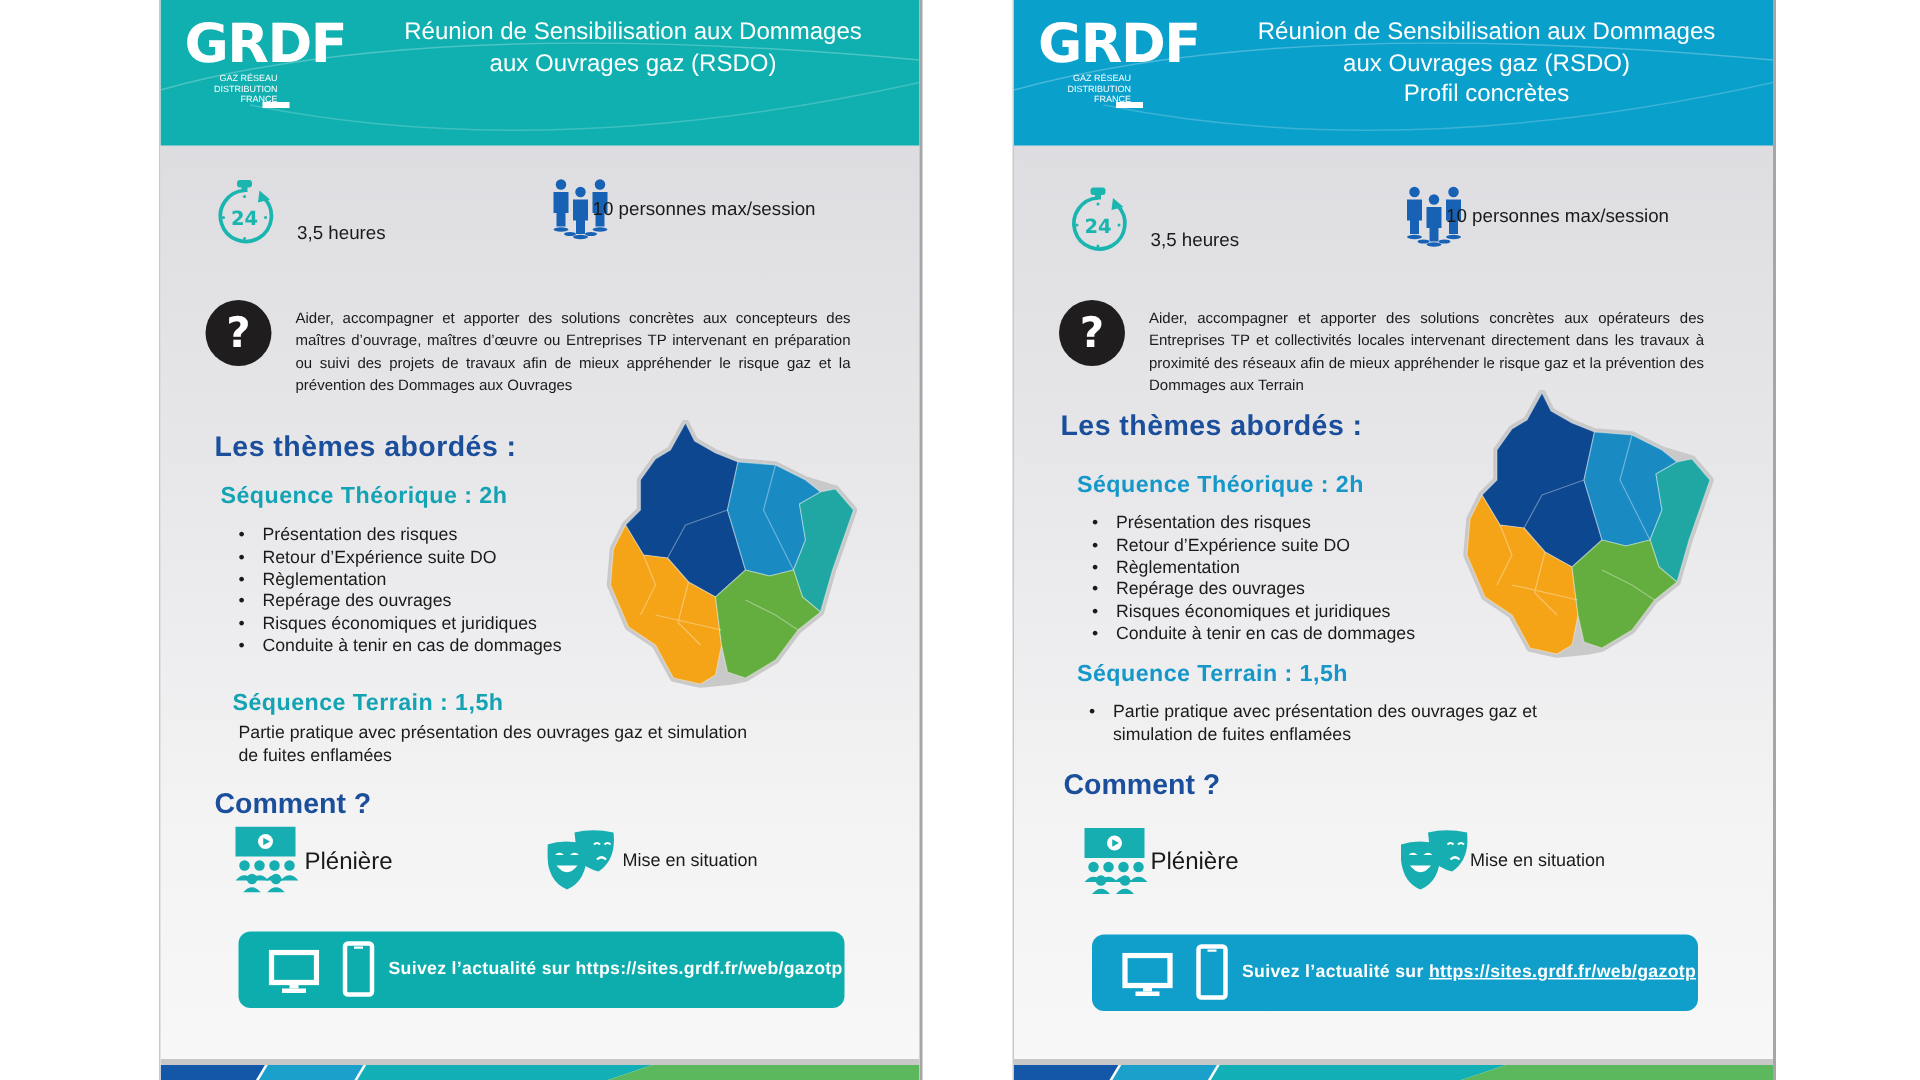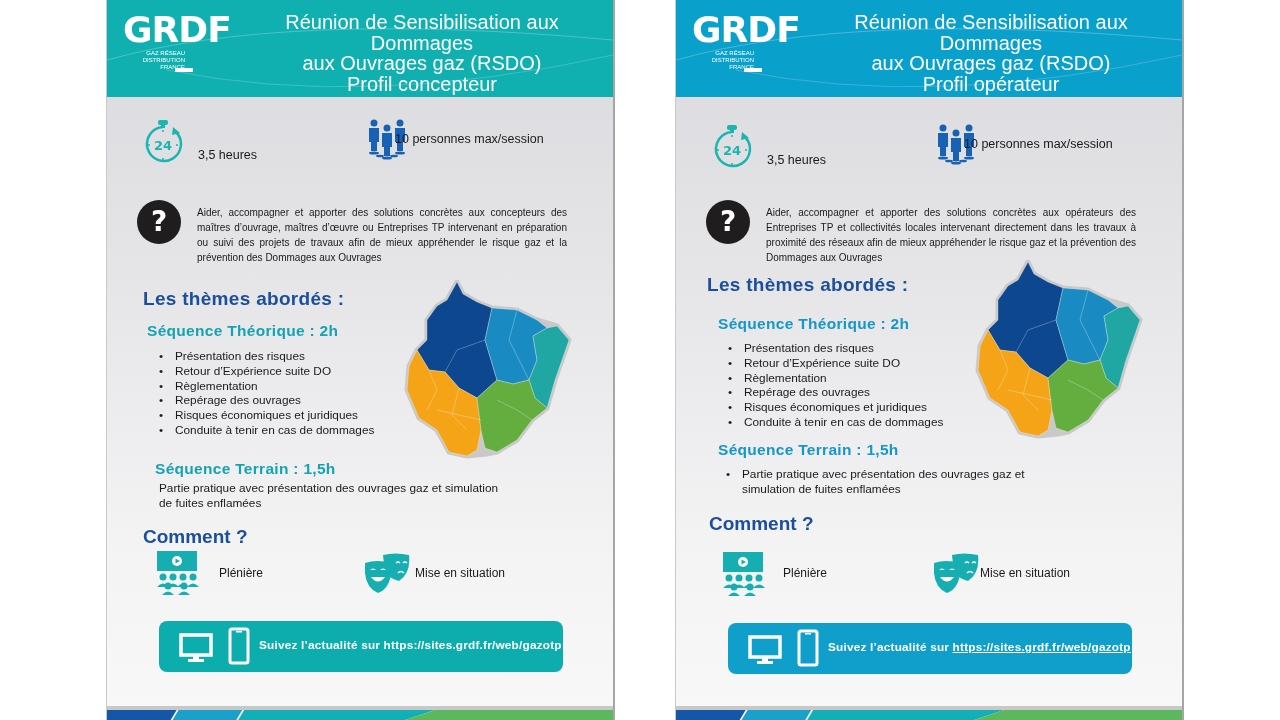--- a/index.html
+++ b/index.html
@@ -27,21 +27,21 @@
       position: absolute; left: 0; top: 0; font-family: "DejaVu Sans", sans-serif;
       font-weight: bold; font-size: 36px; color: #fff; letter-spacing: -1px; line-height: 40px;
     }
     .logo-sub {
       position: absolute; left: 0; top: 40px; font-size: 6px; line-height: 7px; color: #fff;
       text-align: right; width: 62px; letter-spacing: 0;
     }
     .logo-bar { position: absolute; left: 52px; top: 58px; width: 18px; height: 4px; background: #fff; }
     .title {
       position: absolute; left: 140px; top: 12px; width: 350px; text-align: center;
-      color: #fff; font-size: 20px; line-height: 20.5px;
+      color: #fff; font-size: 16px; line-height: 20.5px;
     }
 
     .row-info { position: absolute; left: 0; top: 118px; width: 100%; height: 50px; }
     .icon-timer { position: absolute; left: 33px; top: 0; width: 46px; height: 46px; }
     .duration { position: absolute; left: 91px; top: 30px; font-size: 12.5px; }
     .icon-people { position: absolute; left: 259px; top: 0; width: 42px; height: 42px; }
     .capacity { position: absolute; left: 288px; top: 14px; font-size: 12.5px; }
 
     .row-goal { position: absolute; left: 0; top: 190px; width: 100%; }
     .icon-question { position: absolute; left: 30px; top: 10px; width: 44px; height: 44px; border-radius: 50%; background: #1f1d1d; color: #fff; font-weight: bold; font-size: 28px; text-align: center; line-height: 44px; font-family: "DejaVu Sans", sans-serif; }
@@ -52,21 +52,21 @@
     .flyer.right .h-seq { color: #1597c9; }
     .bullets { position: absolute; left: 52px; list-style: none; font-size: 11.8px; line-height: 14.8px; }
     .bullets li { position: relative; padding-left: 16px; }
     .bullets li::before { content: "•"; position: absolute; left: 0; top: 0; }
     .terrain-text { position: absolute; font-size: 11.8px; line-height: 15px; width: 340px; }
 
     .map { position: absolute; width: 180px; height: 180px; }
 
     .h-comment { position: absolute; left: 36px; font-size: 19px; font-weight: bold; color: #1b4f9c; }
     .icon-pleniere { position: absolute; left: 48px; width: 44px; height: 44px; }
-    .lbl-pleniere { position: absolute; left: 96px; font-size: 12px; margin-left: 16px; }
+    .lbl-pleniere { position: absolute; left: 96px; font-size: 16px; }
     .icon-masks { position: absolute; left: 258px; width: 46px; height: 42px; }
     .lbl-masks { position: absolute; left: 308px; font-size: 12px; }
 
     .cta {
       position: absolute; left: 52px; width: 404px; height: 51px; border-radius: 8px;
       background: #0eadad;
     }
     .flyer.right .cta { background: #0f9fca; }
     .cta .ico-monitor { position: absolute; left: 20px; top: 12px; width: 34px; height: 30px; }
     .cta .ico-phone { position: absolute; left: 69px; top: 6px; width: 22px; height: 38px; }
@@ -172,21 +172,20 @@
       <div class="logo-word">GRDF</div>
       <div class="logo-sub">
         <div>GAZ RÉSEAU</div>
         <div>DISTRIBUTION FRANCE</div>
       </div>
       <div class="logo-bar"></div>
     </div>
     <div class="title">
       <div>Réunion de Sensibilisation aux Dommages</div>
       <div>aux Ouvrages gaz (RSDO)</div>
-      <div>Profil concepteur</div>
     </div>
   </div>
 
   <div class="row-info">
     <svg class="icon-timer">
         <use href="#sym-timer"></use>
       <text x="23" y="32" text-anchor="middle" font-size="13" font-weight="bold" fill="#1bb5b0" font-family="DejaVu Sans, sans-serif">24</text>
     </svg>
     <span class="duration">3,5 heures</span>
     <svg class="icon-people">
@@ -256,39 +255,39 @@
       <div class="logo-word">GRDF</div>
       <div class="logo-sub">
         <div>GAZ RÉSEAU</div>
         <div>DISTRIBUTION FRANCE</div>
       </div>
       <div class="logo-bar"></div>
     </div>
     <div class="title">
       <div>Réunion de Sensibilisation aux Dommages</div>
       <div>aux Ouvrages gaz (RSDO)</div>
-      <div>Profil opérateur</div>
+      <div>Profil concrètes</div>
     </div>
   </div>
 
   <div class="row-info" style="top:123px;">
     <svg class="icon-timer">
         <use href="#sym-timer"></use>
       <text x="23" y="32" text-anchor="middle" font-size="13" font-weight="bold" fill="#1bb5b0" font-family="DejaVu Sans, sans-serif">24</text>
     </svg>
     <span class="duration">3,5 heures</span>
     <svg class="icon-people">
         <use href="#sym-people"></use>
       </svg>
     <span class="capacity">10 personnes max/session</span>
   </div>
 
   <div class="row-goal">
     <div class="icon-question">?</div>
-    <p class="goal-text">Aider, accompagner et apporter des solutions concrètes aux opérateurs des Entreprises TP et collectivités locales intervenant directement dans les travaux à proximité des réseaux afin de mieux appréhender le risque gaz et la prévention des Dommages aux Ouvrages</p>
+    <p class="goal-text">Aider, accompagner et apporter des solutions concrètes aux opérateurs des Entreprises TP et collectivités locales intervenant directement dans les travaux à proximité des réseaux afin de mieux appréhender le risque gaz et la prévention des Dommages aux Terrain</p>
   </div>
 
   <h2 class="h-themes" style="left:31px; top:274px;">Les thèmes abordés :</h2>
   <h3 class="h-seq" style="left:42px; top:315px;">Séquence Théorique : 2h</h3>
   <ul class="bullets" style="top:341px;">
     <li>Présentation des risques</li>
     <li>Retour d’Expérience suite DO</li>
     <li>Règlementation</li>
     <li>Repérage des ouvrages</li>
     <li>Risques économiques et juridiques</li>

